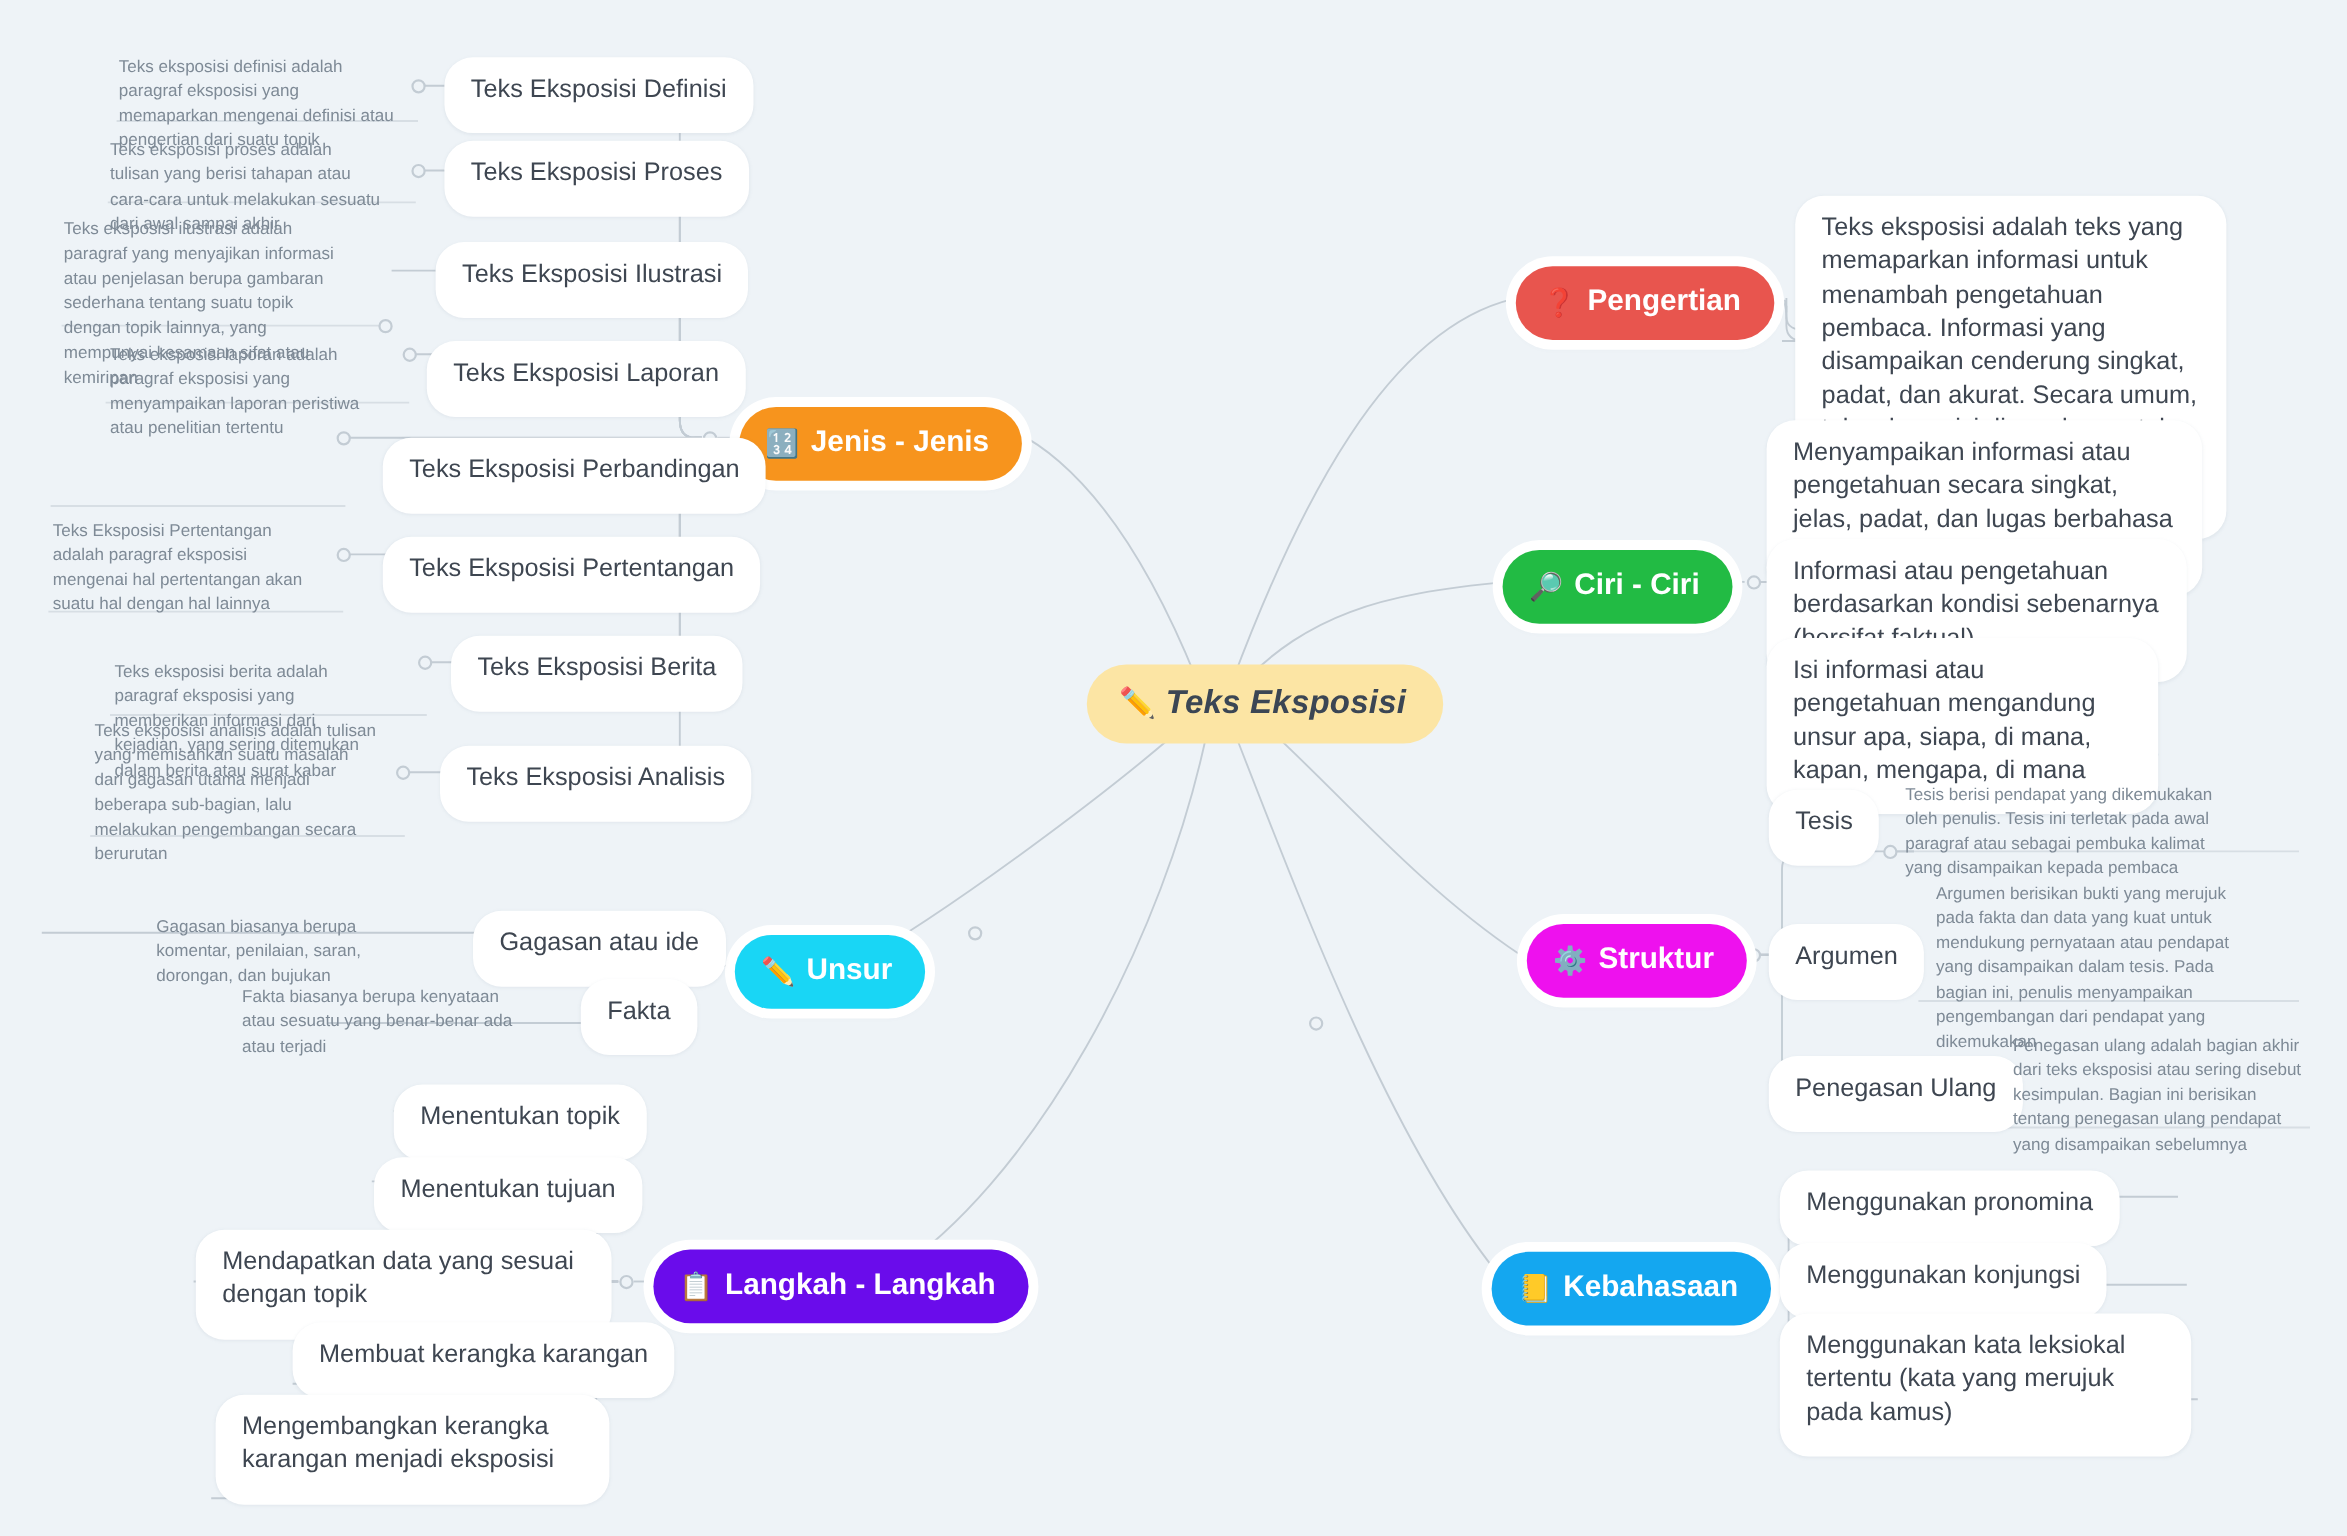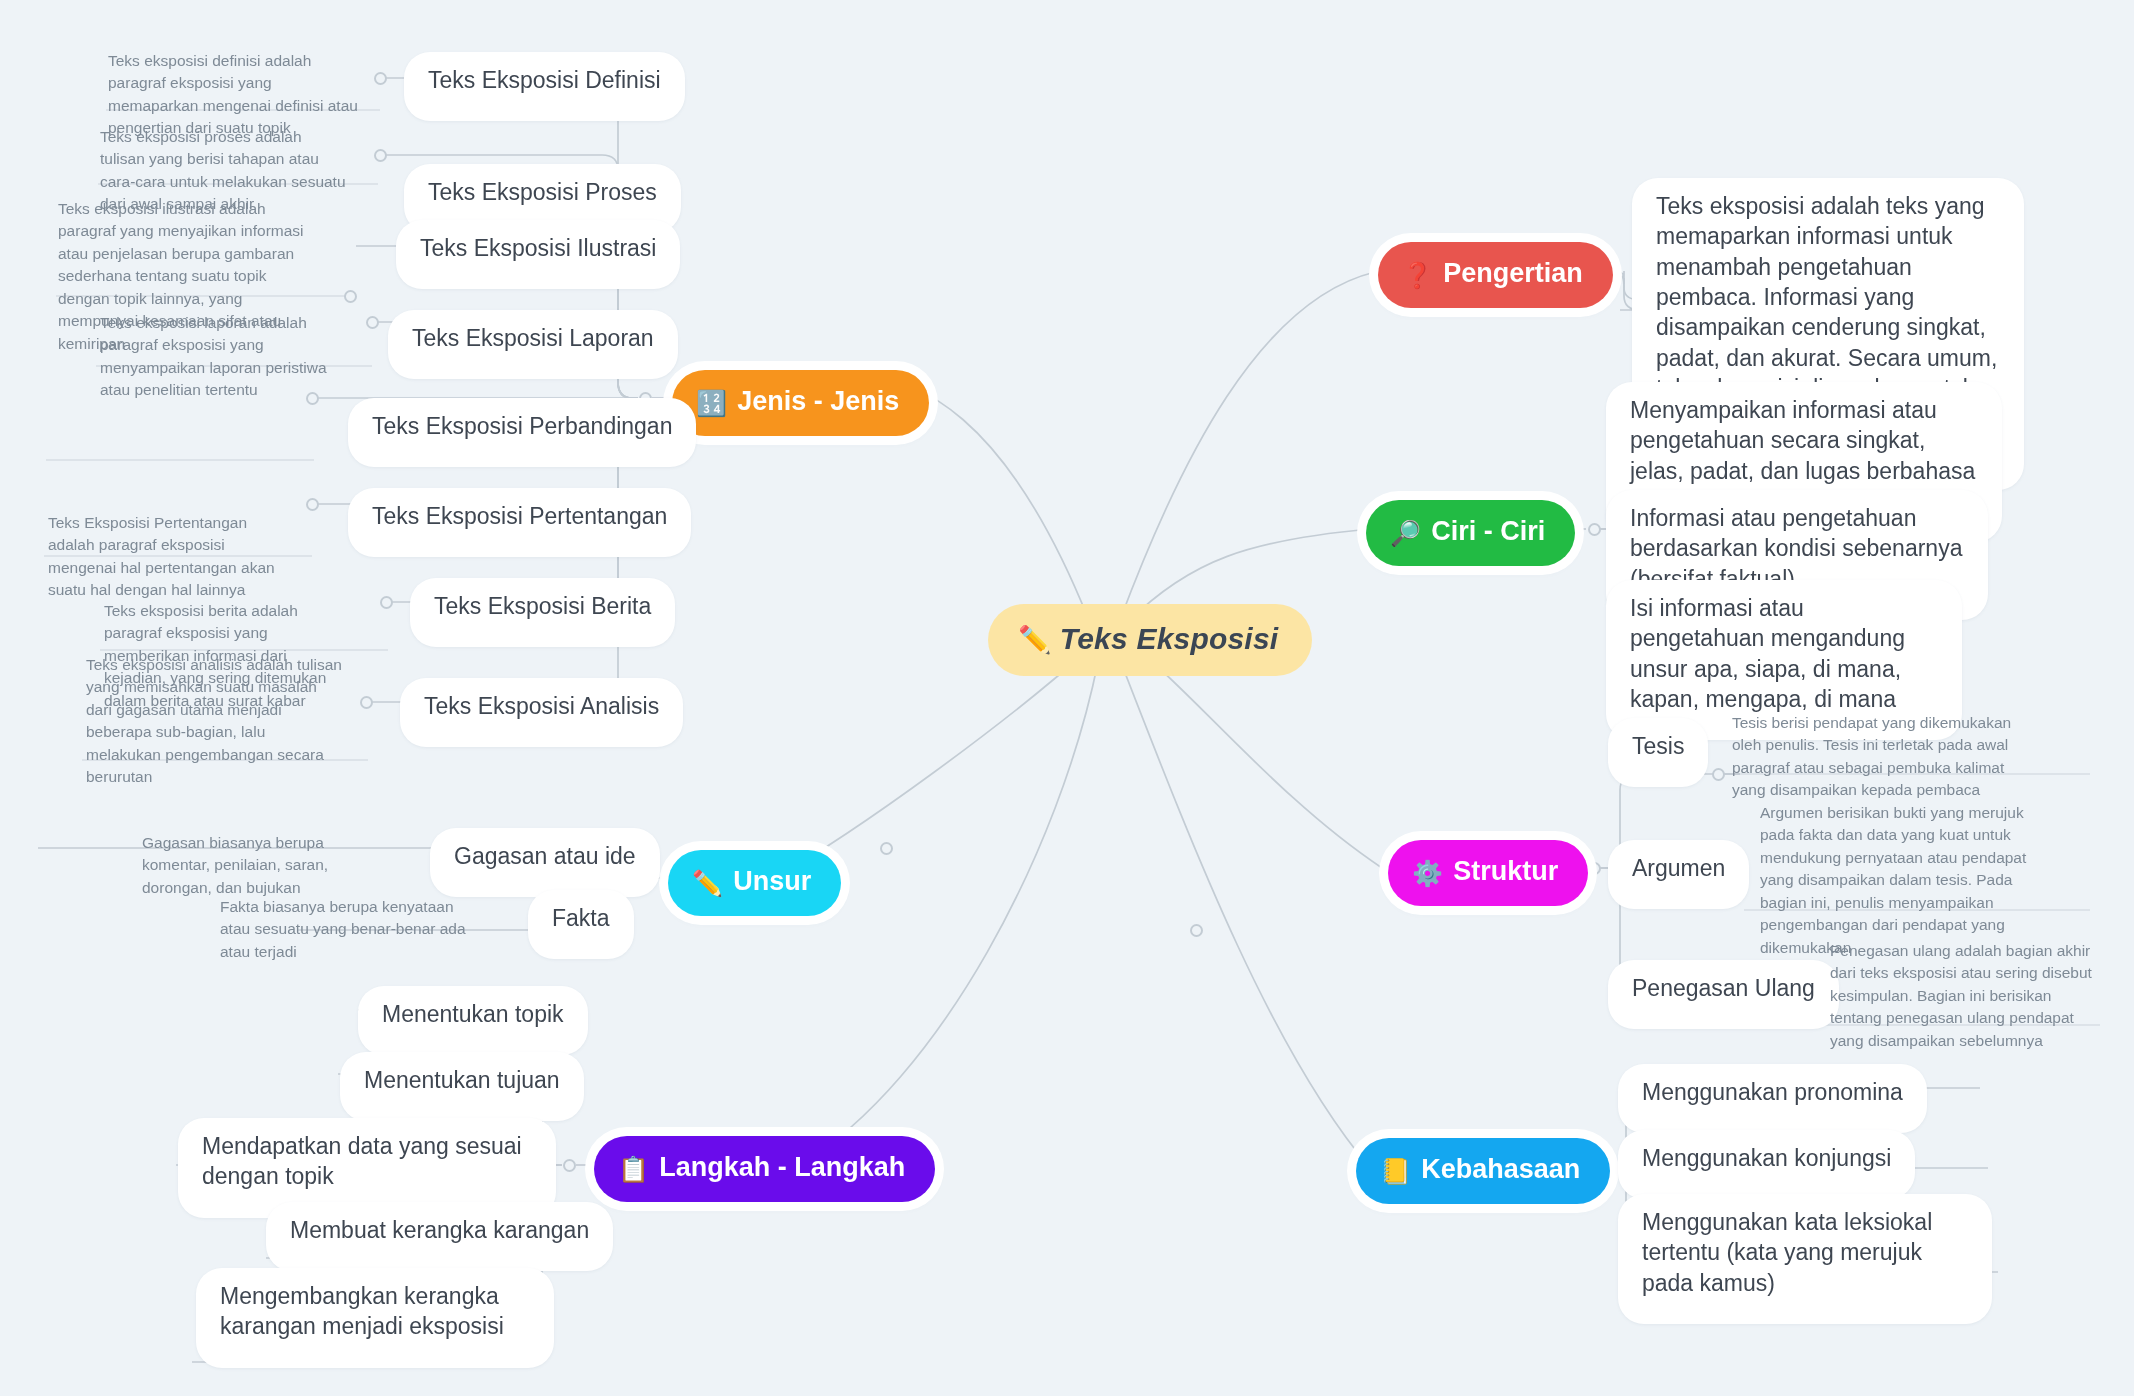--- a/index.html
+++ b/index.html
@@ -225,21 +225,21 @@
     <span class="emoji">🔢</span><span>Jenis - Jenis</span>
   </div>
 
   <div class="node leaf" style="left:404px;top:52px;">
     <span>Teks Eksposisi Definisi</span>
   </div>
   <div class="note" style="left:108px;top:50px;width:258px;">
     <span>Teks eksposisi definisi adalah paragraf eksposisi yang memaparkan mengenai definisi atau pengertian dari suatu topik</span>
   </div>
 
-  <div class="node leaf" style="left:404px;top:128px;margin-top:36px;">
+  <div class="node leaf" style="left:404px;top:128px;">
     <span>Teks Eksposisi Proses</span>
   </div>
   <div class="note" style="left:100px;top:126px;width:250px;">
     <span>Teks eksposisi proses adalah tulisan yang berisi tahapan atau cara-cara untuk melakukan sesuatu dari awal sampai akhir</span>
   </div>
 
   <div class="node leaf" style="left:396px;top:220px;">
     <span>Teks Eksposisi Ilustrasi</span>
   </div>
   <div class="note" style="left:58px;top:198px;width:262px;">
@@ -253,21 +253,21 @@
     <span>Teks eksposisi laporan adalah paragraf eksposisi yang menyampaikan laporan peristiwa atau penelitian tertentu</span>
   </div>
 
   <div class="node leaf" style="left:348px;top:398px;">
     <span>Teks Eksposisi Perbandingan</span>
   </div>
 
   <div class="node leaf" style="left:348px;top:488px;">
     <span>Teks Eksposisi Pertentangan</span>
   </div>
-  <div class="note" style="left:48px;top:472px;width:234px;margin-top:40px;">
+  <div class="note" style="left:48px;top:472px;width:234px;">
     <span>Teks Eksposisi Pertentangan adalah paragraf eksposisi mengenai hal pertentangan akan suatu hal dengan hal lainnya</span>
   </div>
 
   <div class="node leaf" style="left:410px;top:578px;">
     <span>Teks Eksposisi Berita</span>
   </div>
   <div class="note" style="left:104px;top:564px;width:248px;margin-top:36px;">
     <span>Teks eksposisi berita adalah paragraf eksposisi yang memberikan informasi dari kejadian, yang sering ditemukan dalam berita atau surat kabar</span>
   </div>
 

